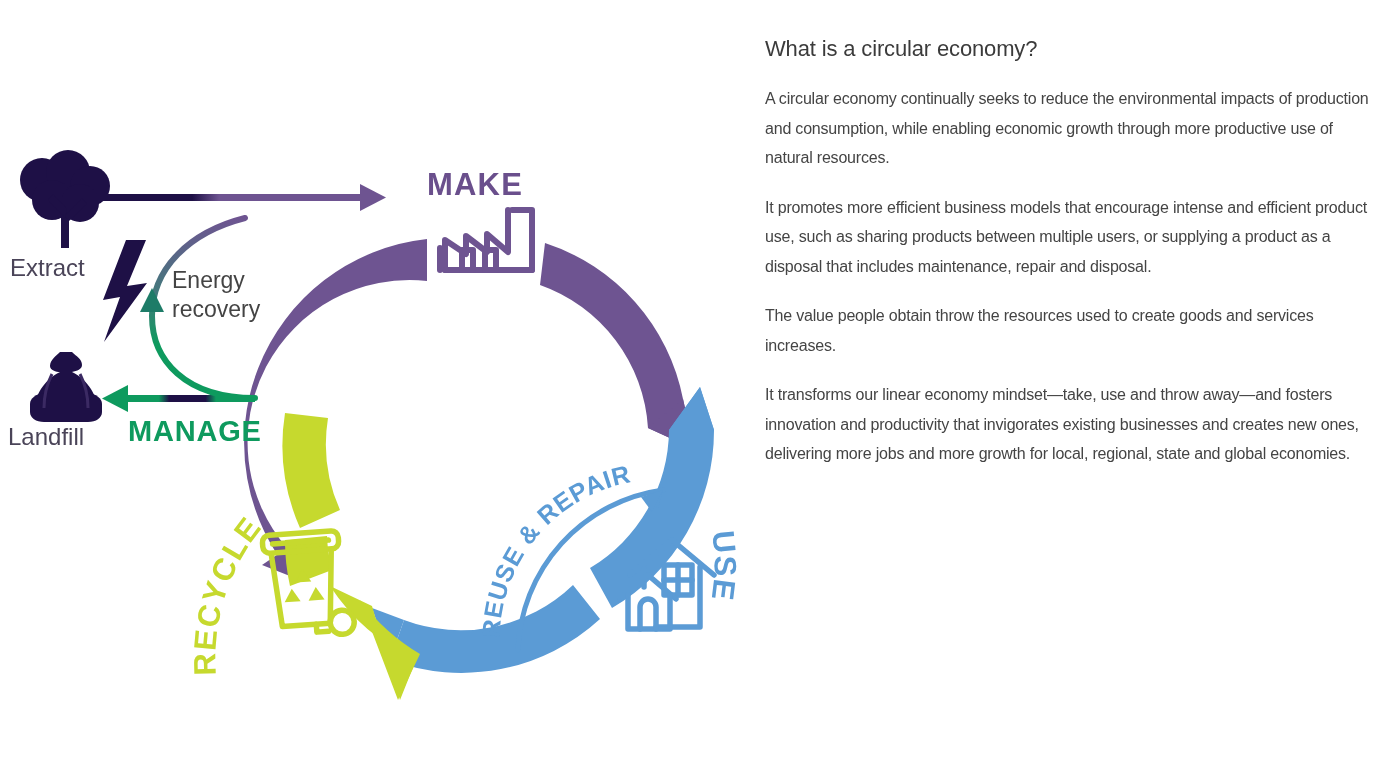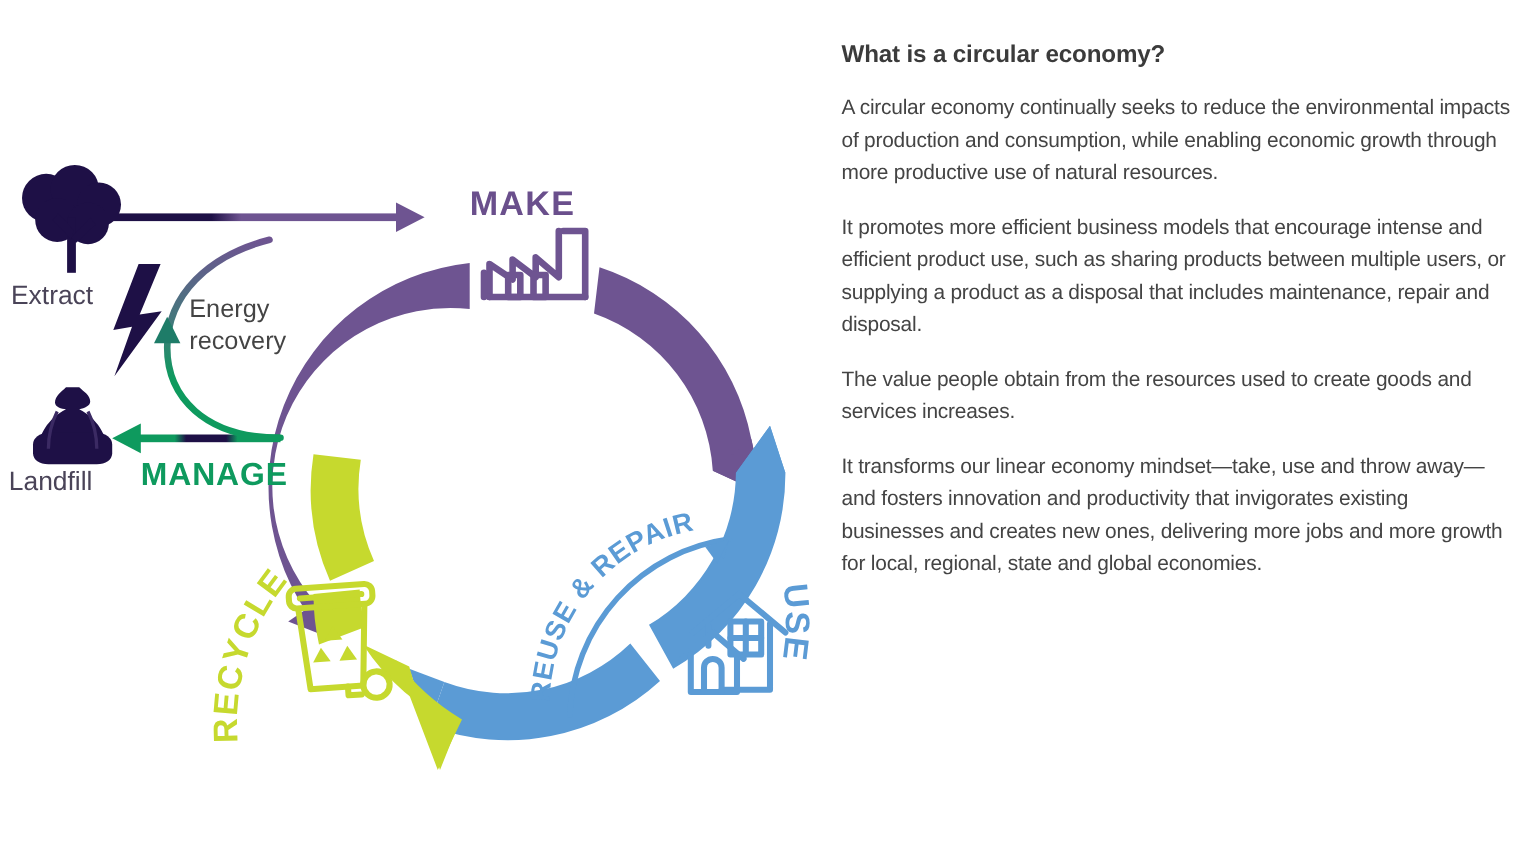--- a/index.html
+++ b/index.html
@@ -41,28 +41,28 @@
   
   #text-panel {
     position: absolute;
     left: 765px;
     top: 36px;
     width: 608px;
     height: 730px;
   }
   #article-title {
     font-size: 22px;
-    font-weight: bold;
+    font-weight: normal;
     color: #3b3b3b;
     letter-spacing: -0.15px;
     margin: 0 0 22px 0;
     line-height: 1.2;
   }
   .body-para {
-    font-size: 19px;
+    font-size: 16px;
     line-height: 29.5px;
     color: #444444;
     margin: 0 0 20px 0;
     letter-spacing: -0.2px;
   }
   .body-para:last-child { margin-bottom: 0; }
 
   
   .arc-label {
     font-family: "Liberation Sans", sans-serif;
@@ -292,17 +292,17 @@
       <text class="node-label" x="172" y="288" font-size="23" fill="#444444">Energy</text>
       <text class="node-label" x="172" y="317" font-size="23" fill="#444444">recovery</text>
 
     </svg>
   </div>
 
   <div id="text-panel">
     <h1 id="article-title">What is a circular economy?</h1>
     <p class="body-para">A circular economy continually seeks to reduce the environmental impacts of production and consumption, while enabling economic growth through more productive use of natural resources.</p>
     <p class="body-para">It promotes more efficient business models that encourage intense and efficient product use, such as sharing products between multiple users, or supplying a product as a disposal that includes maintenance, repair and disposal.</p>
-    <p class="body-para">The value people obtain from the resources used to create goods and services increases.</p>
+    <p class="body-para">The value people obtain throw the resources used to create goods and services increases.</p>
     <p class="body-para">It transforms our linear economy mindset—take, use and throw away—and fosters innovation and productivity that invigorates existing businesses and creates new ones, delivering more jobs and more growth for local, regional, state and global economies.</p>
   </div>
 
 </div>
 
 </body></html>

